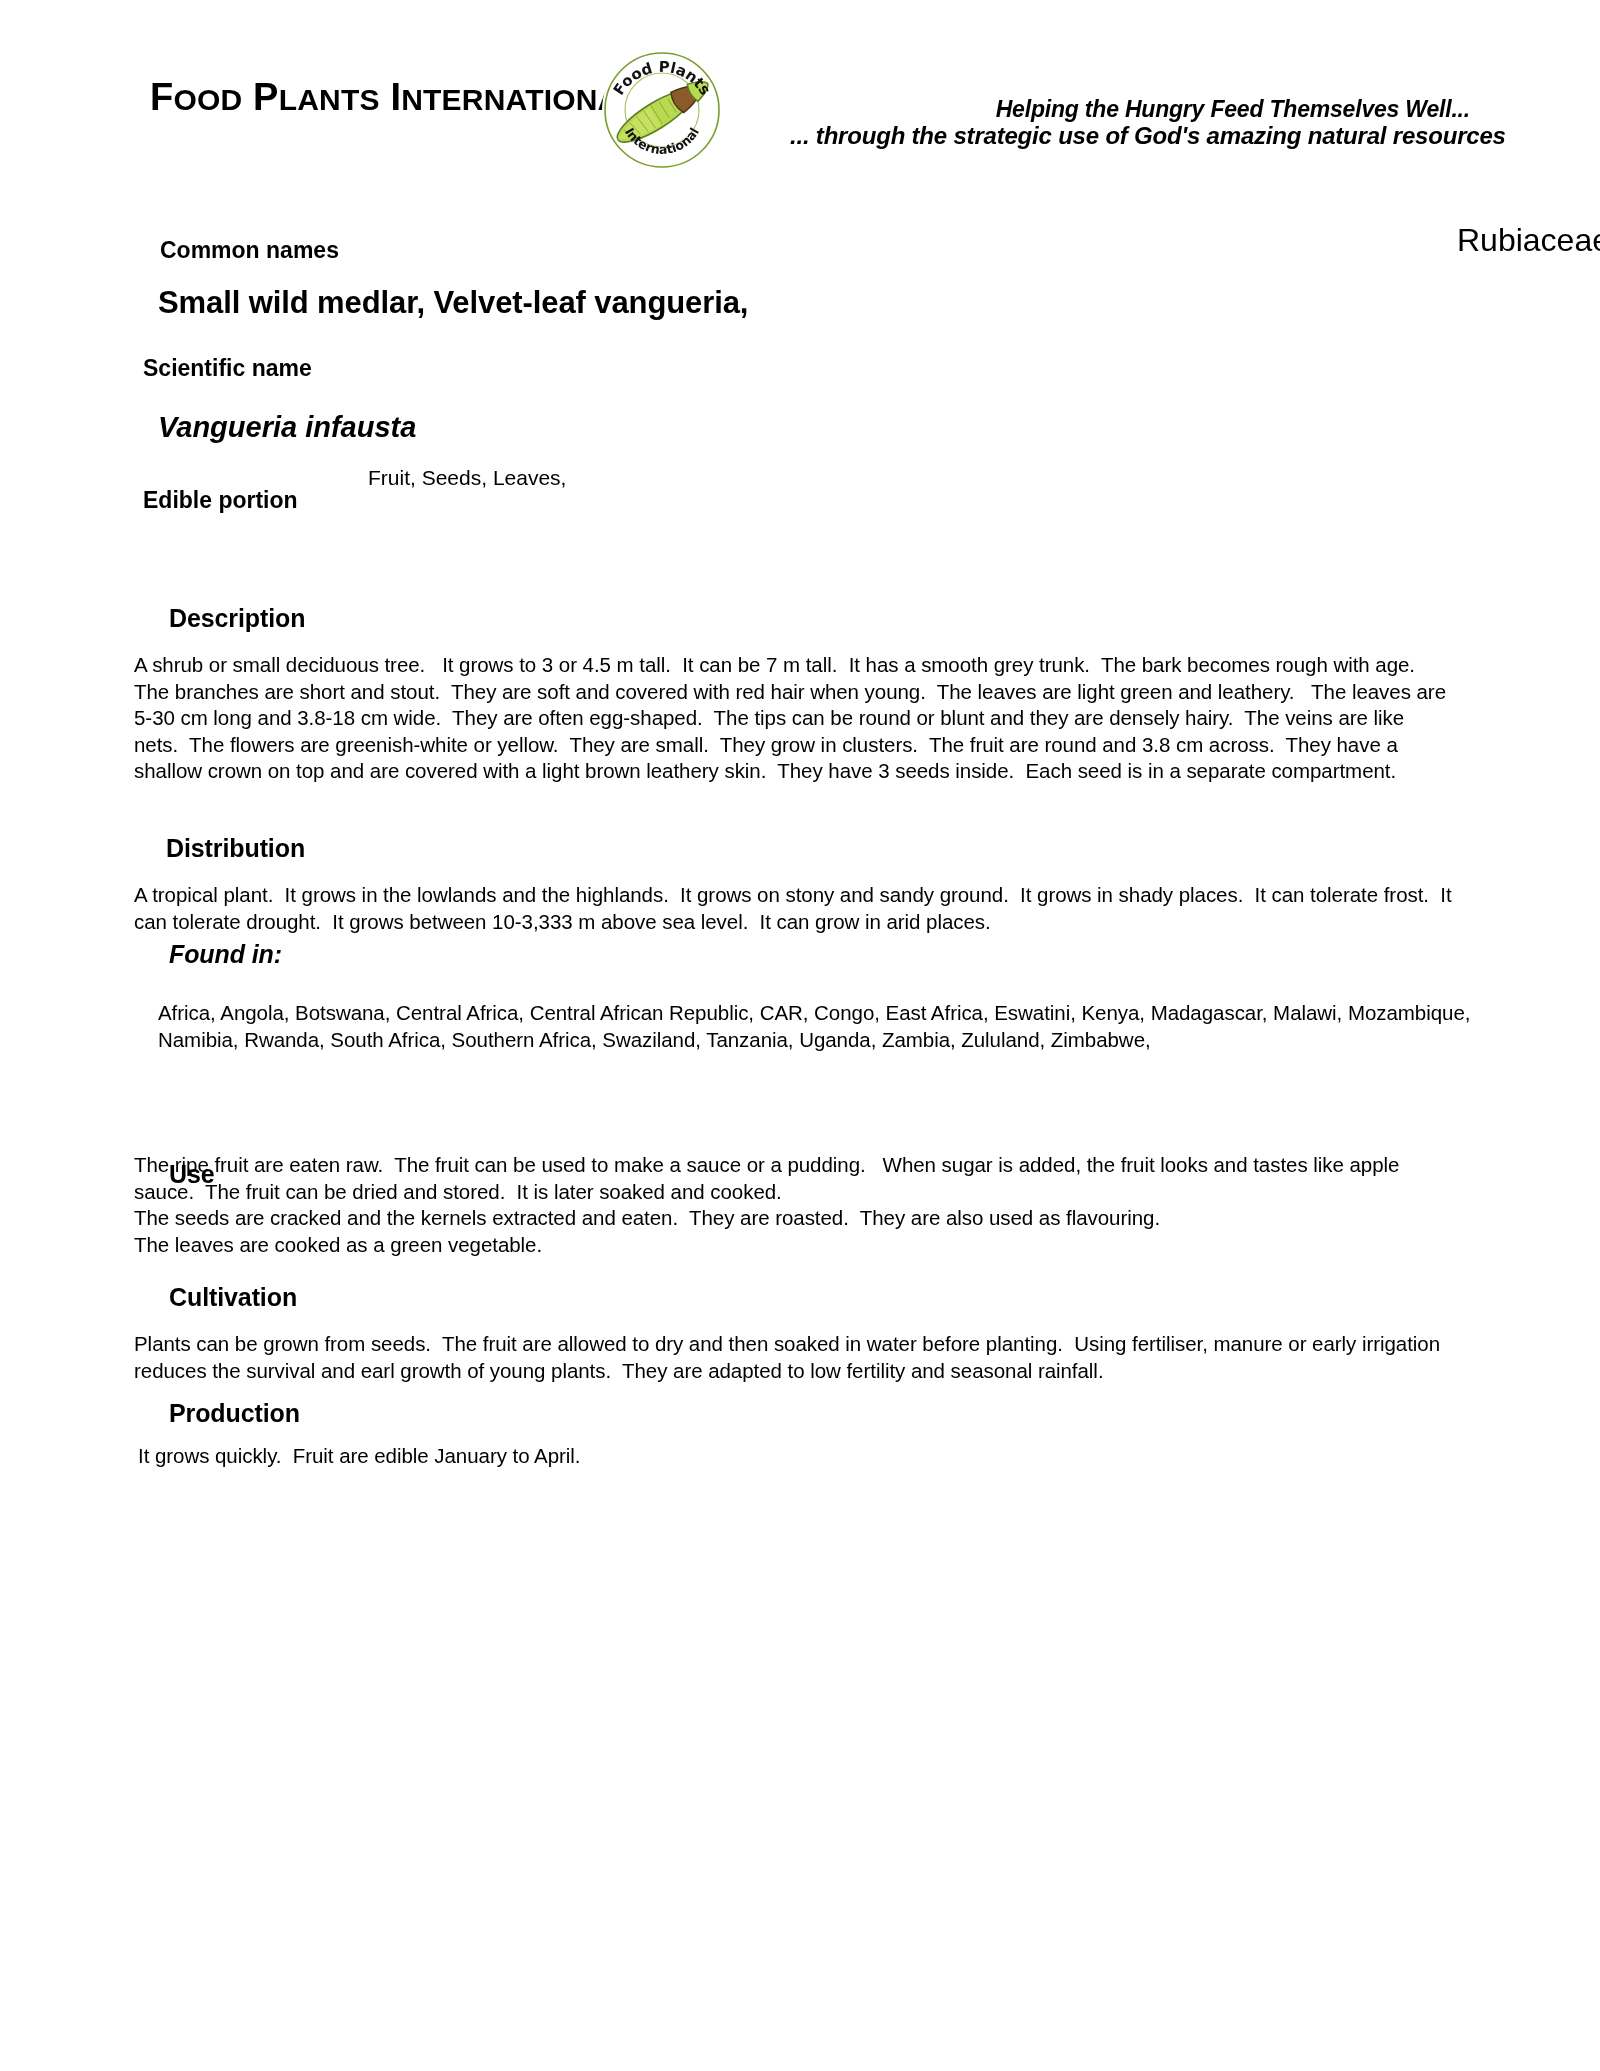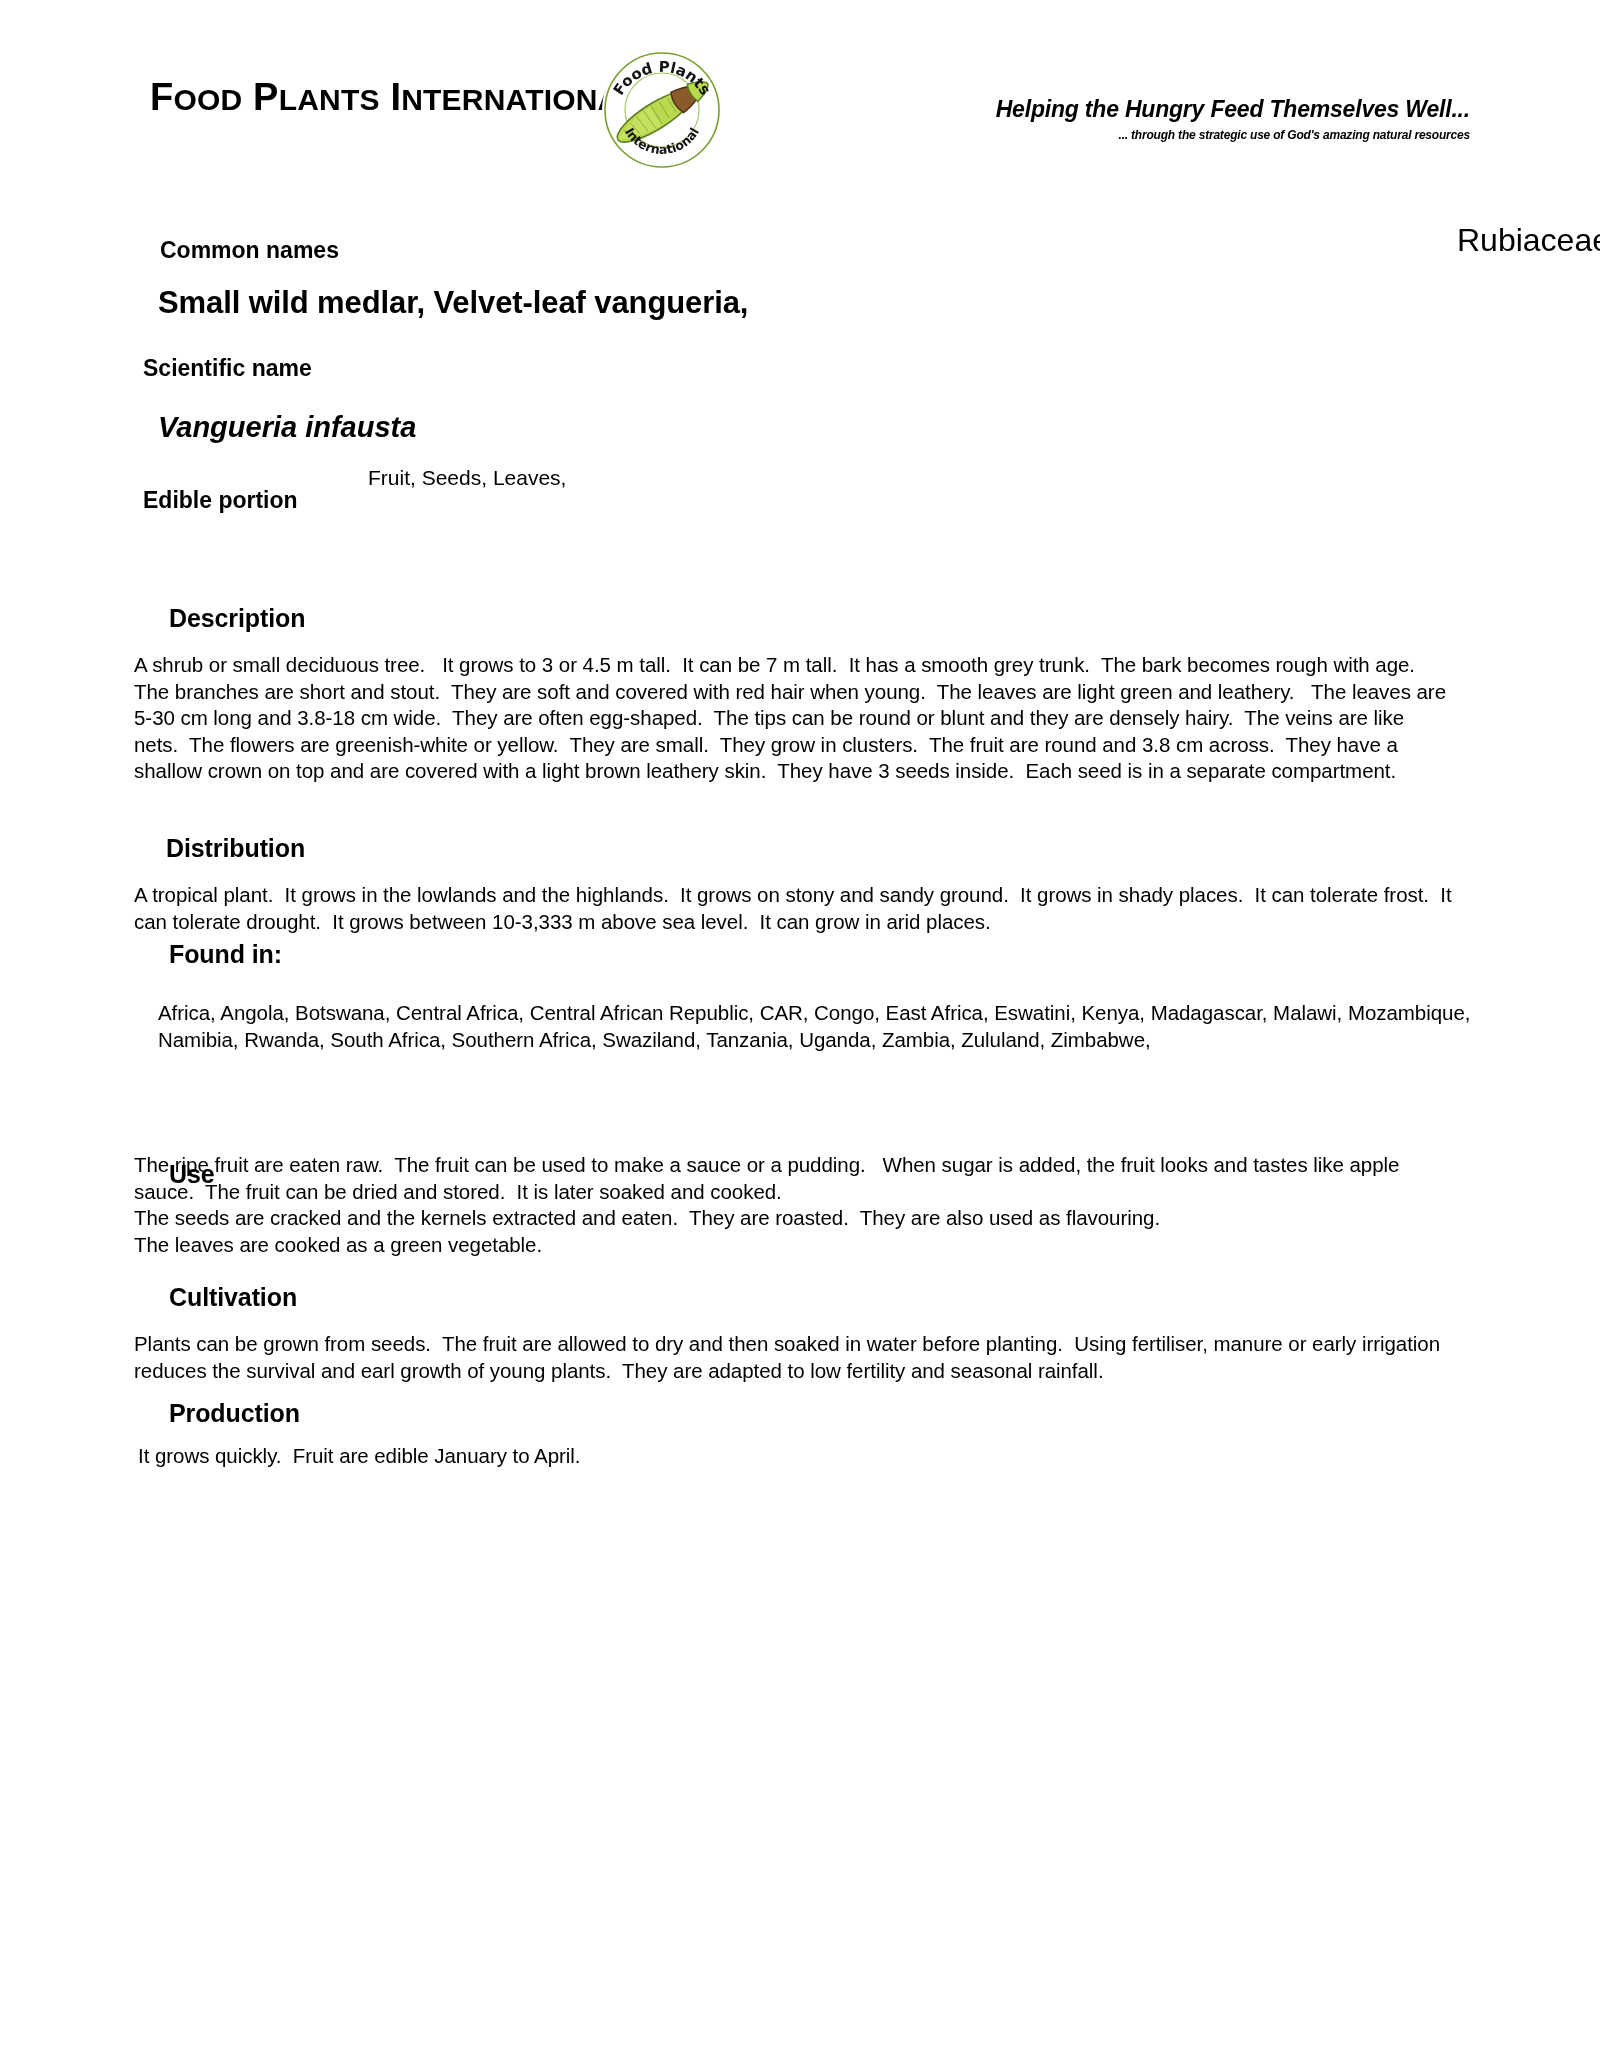--- a/index.html
+++ b/index.html
@@ -64,21 +64,21 @@
     font-weight: bold;
     font-size: 23px;
     line-height: 27px;
     white-space: nowrap;
     letter-spacing: -0.2px;
   }
   .tagline-2 {
     font-family: "Liberation Sans Narrow", "Liberation Sans", sans-serif;
     font-style: italic;
     font-weight: bold;
-    font-size: 12px;
+    font-size: 24px;
     line-height: 25px;
     white-space: nowrap;
     letter-spacing: -0.2px;
   }
 
   
   .family {
     position: absolute;
     right: -10px;
     top: 222px;
@@ -220,21 +220,21 @@
   <div class="sci-name">Vangueria infausta</div>
   <div class="label-edible">Edible portion</div>
   <div class="edible-value">Fruit, Seeds, Leaves,</div>
 
   <div class="section-heading" style="left:137px; top:604px;">Description</div>
   <div class="body-text" style="left:134px; top:652px; width:1318px;">A shrub or small deciduous tree.   It grows to 3 or 4.5 m tall.  It can be 7 m tall.  It has a smooth grey trunk.  The bark becomes rough with age.  The branches are short and stout.  They are soft and covered with red hair when young.  The leaves are light green and leathery.   The leaves are 5-30 cm long and 3.8-18 cm wide.  They are often egg-shaped.  The tips can be round or blunt and they are densely hairy.  The veins are like nets.  The flowers are greenish-white or yellow.  They are small.  They grow in clusters.  The fruit are round and 3.8 cm across.  They have a shallow crown on top and are covered with a light brown leathery skin.  They have 3 seeds inside.  Each seed is in a separate compartment.</div>
 
   <div class="section-heading" style="left:134px; top:834px;">Distribution</div>
   <div class="body-text" style="left:134px; top:882px; width:1318px;">A tropical plant.  It grows in the lowlands and the highlands.  It grows on stony and sandy ground.  It grows in shady places.  It can tolerate frost.  It can tolerate drought.  It grows between 10-3,333 m above sea level.  It can grow in arid places.</div>
 
-  <div class="section-heading" style="left:137px; top:940px;">Found in:</div>
+  <div class="section-heading" style="left:137px; top:940px;font-style:italic;">Found in:</div>
   <div class="body-text" style="left:150px; top:1000px; width:1318px;margin-left:8px;">Africa, Angola, Botswana, Central Africa, Central African Republic, CAR, Congo, East Africa, Eswatini, Kenya, Madagascar, Malawi, Mozambique, Namibia, Rwanda, South Africa, Southern Africa, Swaziland, Tanzania, Uganda, Zambia, Zululand, Zimbabwe,</div>
 
   <div class="section-heading" style="left:137px; top:1160px;">Use</div>
   <div class="body-text" style="left:134px; top:1152px; width:1318px;">The ripe fruit are eaten raw.  The fruit can be used to make a sauce or a pudding.   When sugar is added, the fruit looks and tastes like apple sauce.  The fruit can be dried and stored.  It is later soaked and cooked.
 The seeds are cracked and the kernels extracted and eaten.  They are roasted.  They are also used as flavouring.
 The leaves are cooked as a green vegetable.</div>
 
   <div class="section-heading" style="left:137px; top:1283px;">Cultivation</div>
   <div class="body-text" style="left:134px; top:1331px; width:1318px;">Plants can be grown from seeds.  The fruit are allowed to dry and then soaked in water before planting.  Using fertiliser, manure or early irrigation reduces the survival and earl growth of young plants.  They are adapted to low fertility and seasonal rainfall.</div>
 

